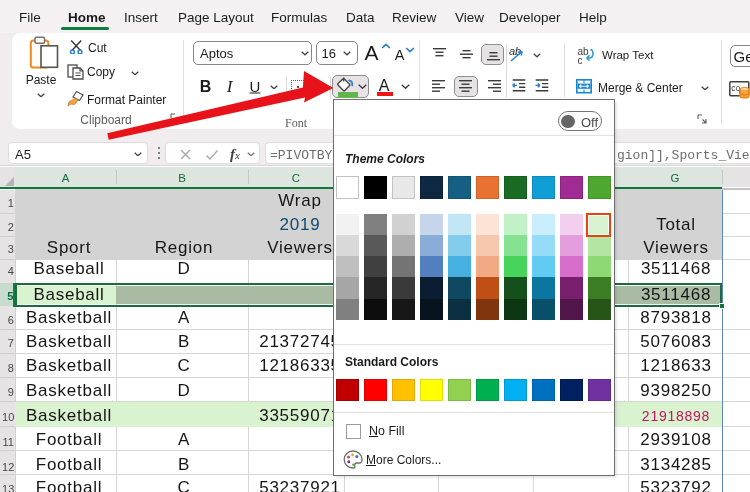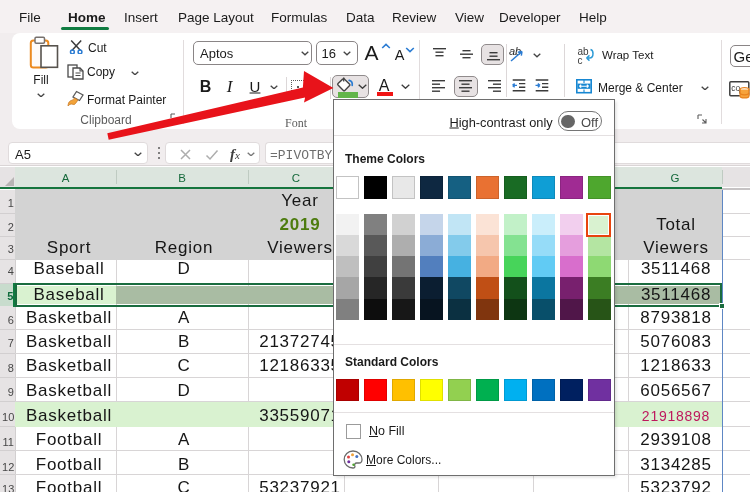--- a/index.html
+++ b/index.html
@@ -21,21 +21,21 @@
 <div style="left:0px;top:33px;width:750px;height:109px;background:#F1EDEE;"></div>
 <div style="left:12px;top:33px;width:738px;height:96px;background:#FFFFFF;border-radius:8px 0 0 8px;"></div>
 <div style="left:182.5px;top:40px;width:1px;height:84px;background:#E1DCDD;"></div>
 <div style="left:419px;top:40px;width:1px;height:84px;background:#E1DCDD;"></div>
 <div style="left:720.5px;top:40px;width:1px;height:84px;background:#E1DCDD;"></div>
 <svg style="left:28.5px;top:36px" width="30" height="34" viewBox="0 0 30 34">
 <rect x="1.8" y="4.5" width="17.5" height="27" rx="2.5" fill="#FEFBF8" stroke="#EC8B20" stroke-width="2"></rect>
 <rect x="6" y="1.2" width="9.5" height="6" rx="1.2" fill="#FDFDFD" stroke="#77716E" stroke-width="1.5"></rect>
 <rect x="12" y="9.8" width="16.5" height="21.5" fill="#fff" stroke="#57534E" stroke-width="1.6"></rect>
 </svg>
-<div style="left:41px;top:80px;transform:translate(-50%,-50%);font-size:12px;color:#1b1b1b;font-weight:400;white-space:nowrap;">Fill</div>
+<div style="left:41px;top:80px;transform:translate(-50%,-50%);font-size:12px;color:#1b1b1b;font-weight:400;white-space:nowrap;">Paste</div>
 <svg style="left:37.0px;top:92.75px" width="8" height="4.5" viewBox="0 0 8 4.5">
       <path d="M0.7 0.7 L4.0 3.8 L7.3 0.7" fill="none" stroke="#444" stroke-width="1.3"></path>
     </svg>
 <svg style="left:69px;top:40px" width="15" height="14" viewBox="0 0 15 14">
 <path d="M2.2 0.5 L11.5 10.5 M12.2 0.5 L2.9 10.5" stroke="#3B3B3B" stroke-width="1.5" fill="none"></path>
 <circle cx="3.4" cy="12" r="1.9" fill="none" stroke="#2B7CD3" stroke-width="1.5"></circle>
 <circle cx="11" cy="12" r="1.9" fill="none" stroke="#2B7CD3" stroke-width="1.5"></circle>
 </svg>
 <div style="left:88px;top:48px;transform:translateY(-50%);font-size:12px;color:#1b1b1b;font-weight:400;white-space:nowrap;">Cut</div>
 <svg style="left:67px;top:64px" width="17" height="16" viewBox="0 0 17 16">
@@ -219,20 +219,21 @@
 <path d="M2 2 L11 11 M11 2 L2 11" stroke="#ADADAD" stroke-width="1.5" fill="none"></path>
     </svg>
 <svg style="left:205px;top:147.5px" width="14" height="13" viewBox="0 0 14 13">
 <path d="M1.5 7.5 L5 11 L12.5 2.5" stroke="#ADADAD" stroke-width="1.5" fill="none"></path>
     </svg>
 <div style="left:235px;top:153.5px;transform:translate(-50%,-50%);font-size:15px;color:#3f3f3f;font-weight:400;white-space:nowrap;"><span style="font-family:'Liberation Serif',serif;font-style:italic;font-weight:600">f</span><span style="font-family:'Liberation Serif',serif;font-style:italic;font-size:11px">x</span></div>
 <svg style="left:247.0px;top:151.75px" width="8" height="4.5" viewBox="0 0 8 4.5">
       <path d="M0.7 0.7 L4.0 3.8 L7.3 0.7" fill="none" stroke="#777" stroke-width="1.3"></path>
     </svg>
 <div style="left:270px;top:154.5px;transform:translateY(-50%);font-size:13px;color:#6e6e6e;font-weight:400;white-space:nowrap;font-family:Liberation Mono,monospace;">=PIVOTBY(Sports_Vi</div>
+<div style="left:617px;top:154.5px;transform:translateY(-50%);font-size:13px;color:#6e6e6e;font-weight:400;white-space:nowrap;font-family:Liberation Mono,monospace;">gion]],Sports_Vie</div>
 <div style="left:0px;top:164.5px;width:750px;height:1.5px;background:#DAD5D6;"></div>
 <div style="left:0px;top:190.0px;width:750px;height:302.0px;background:#fff;"></div>
 <div style="left:0px;top:166.5px;width:750px;height:20.0px;background:#E6E3E4;"></div>
 <div style="left:15px;top:166.5px;width:707px;height:20.0px;background:#DCE5DE;"></div>
 <svg style="left:5px;top:177px" width="9" height="9" viewBox="0 0 9 9">
       <path d="M9 0 V9 H0 Z" fill="#B7B4B4"></path>
     </svg>
 <div style="left:65.5px;top:178.0px;transform:translate(-50%,-50%);font-size:11.5px;color:#15693B;font-weight:400;white-space:nowrap;">A</div>
 <div style="left:182px;top:178.0px;transform:translate(-50%,-50%);font-size:11.5px;color:#15693B;font-weight:400;white-space:nowrap;">B</div>
 <div style="left:296px;top:178.0px;transform:translate(-50%,-50%);font-size:11.5px;color:#15693B;font-weight:400;white-space:nowrap;">C</div>
@@ -291,22 +292,22 @@
 <div style="left:15px;top:188.5px;width:707px;height:71.0px;background:#D3D3D3;"></div>
 <div style="left:15px;top:402.2px;width:707px;height:24.400000000000034px;background:#D9F2D0;"></div>
 <div style="left:17px;top:285.5px;width:99px;height:18.0px;background:#D9F2D0;"></div>
 <div style="left:116px;top:285.5px;width:604px;height:18.0px;background:#A9BCA3;"></div>
 <div style="left:721.5px;top:190.0px;width:1.8px;height:302.0px;background:#5E87C4;"></div>
 <div style="left:15px;top:283.0px;width:707px;height:2px;background:#1A6C3F;"></div>
 <div style="left:15px;top:304.5px;width:707px;height:2px;background:#1A6C3F;"></div>
 <div style="left:15px;top:283.0px;width:2px;height:23.5px;background:#1A6C3F;"></div>
 <div style="left:720px;top:283.0px;width:2px;height:23.5px;background:#1A6C3F;"></div>
 <div style="left:718.5px;top:303.0px;width:6px;height:6px;background:#1A6C3F;border:1px solid #fff;"></div>
-<div style="left:300px;top:201px;transform:translate(-50%,-50%);font-size:17px;color:#161616;font-weight:400;white-space:nowrap;letter-spacing:0.75px;">Year</div>
-<div style="left:300px;top:225px;transform:translate(-50%,-50%);font-size:17px;color:#4d7c0f;font-weight:700;white-space:nowrap;letter-spacing:0.75px;">2019</div>
+<div style="left:300px;top:201px;transform:translate(-50%,-50%);font-size:17px;color:#161616;font-weight:400;white-space:nowrap;letter-spacing:0.75px;">Wrap</div>
+<div style="left:300px;top:225px;transform:translate(-50%,-50%);font-size:17px;color:#0c4a6e;font-weight:400;white-space:nowrap;letter-spacing:0.75px;">2019</div>
 <div style="left:676px;top:225px;transform:translate(-50%,-50%);font-size:17px;color:#161616;font-weight:400;white-space:nowrap;letter-spacing:0.75px;">Total</div>
 <div style="left:69px;top:247.5px;transform:translate(-50%,-50%);font-size:17px;color:#161616;font-weight:400;white-space:nowrap;letter-spacing:0.75px;">Sport</div>
 <div style="left:184px;top:247.5px;transform:translate(-50%,-50%);font-size:17px;color:#161616;font-weight:400;white-space:nowrap;letter-spacing:0.75px;">Region</div>
 <div style="left:300px;top:247.5px;transform:translate(-50%,-50%);font-size:17px;color:#161616;font-weight:400;white-space:nowrap;letter-spacing:0.75px;">Viewers</div>
 <div style="left:676px;top:247.5px;transform:translate(-50%,-50%);font-size:17px;color:#161616;font-weight:400;white-space:nowrap;letter-spacing:0.75px;">Viewers</div>
 <div style="left:69px;top:269px;transform:translate(-50%,-50%);font-size:17px;color:#161616;font-weight:400;white-space:nowrap;letter-spacing:0.75px;">Baseball</div>
 <div style="left:184px;top:269px;transform:translate(-50%,-50%);font-size:17px;color:#161616;font-weight:400;white-space:nowrap;letter-spacing:0.75px;">D</div>
 <div style="left:676px;top:269px;transform:translate(-50%,-50%);font-size:17px;color:#161616;font-weight:400;white-space:nowrap;letter-spacing:0.75px;">3511468</div>
 <div style="left:69px;top:294.5px;transform:translate(-50%,-50%);font-size:17px;color:#161616;font-weight:400;white-space:nowrap;letter-spacing:0.75px;">Baseball</div>
 <div style="left:676px;top:294.5px;transform:translate(-50%,-50%);font-size:17px;color:#161616;font-weight:400;white-space:nowrap;letter-spacing:0.75px;">3511468</div>
@@ -316,41 +317,40 @@
 <div style="left:69px;top:341.8px;transform:translate(-50%,-50%);font-size:17px;color:#161616;font-weight:400;white-space:nowrap;letter-spacing:0.75px;">Basketball</div>
 <div style="left:184px;top:341.8px;transform:translate(-50%,-50%);font-size:17px;color:#161616;font-weight:400;white-space:nowrap;letter-spacing:0.75px;">B</div>
 <div style="left:300px;top:341.8px;transform:translate(-50%,-50%);font-size:17px;color:#161616;font-weight:400;white-space:nowrap;letter-spacing:0.75px;">21372745</div>
 <div style="left:676px;top:341.8px;transform:translate(-50%,-50%);font-size:17px;color:#161616;font-weight:400;white-space:nowrap;letter-spacing:0.75px;">5076083</div>
 <div style="left:69px;top:366px;transform:translate(-50%,-50%);font-size:17px;color:#161616;font-weight:400;white-space:nowrap;letter-spacing:0.75px;">Basketball</div>
 <div style="left:184px;top:366px;transform:translate(-50%,-50%);font-size:17px;color:#161616;font-weight:400;white-space:nowrap;letter-spacing:0.75px;">C</div>
 <div style="left:300px;top:366px;transform:translate(-50%,-50%);font-size:17px;color:#161616;font-weight:400;white-space:nowrap;letter-spacing:0.75px;">12186335</div>
 <div style="left:676px;top:366px;transform:translate(-50%,-50%);font-size:17px;color:#161616;font-weight:400;white-space:nowrap;letter-spacing:0.75px;">1218633</div>
 <div style="left:69px;top:390.5px;transform:translate(-50%,-50%);font-size:17px;color:#161616;font-weight:400;white-space:nowrap;letter-spacing:0.75px;">Basketball</div>
 <div style="left:184px;top:390.5px;transform:translate(-50%,-50%);font-size:17px;color:#161616;font-weight:400;white-space:nowrap;letter-spacing:0.75px;">D</div>
-<div style="left:676px;top:390.5px;transform:translate(-50%,-50%);font-size:17px;color:#161616;font-weight:400;white-space:nowrap;letter-spacing:0.75px;">6056567</div>
+<div style="left:676px;top:390.5px;transform:translate(-50%,-50%);font-size:17px;color:#161616;font-weight:400;white-space:nowrap;letter-spacing:0.75px;">9398250</div>
 <div style="left:69px;top:415.5px;transform:translate(-50%,-50%);font-size:17px;color:#161616;font-weight:400;white-space:nowrap;letter-spacing:0.75px;">Basketball</div>
 <div style="left:300px;top:415.5px;transform:translate(-50%,-50%);font-size:17px;color:#161616;font-weight:400;white-space:nowrap;letter-spacing:0.75px;">33559071</div>
 <div style="left:676px;top:415.5px;transform:translate(-50%,-50%);font-size:14px;color:#be185d;font-weight:400;white-space:nowrap;letter-spacing:0.75px;">21918898</div>
 <div style="left:69px;top:440px;transform:translate(-50%,-50%);font-size:17px;color:#161616;font-weight:400;white-space:nowrap;letter-spacing:0.75px;">Football</div>
 <div style="left:184px;top:440px;transform:translate(-50%,-50%);font-size:17px;color:#161616;font-weight:400;white-space:nowrap;letter-spacing:0.75px;">A</div>
 <div style="left:676px;top:440px;transform:translate(-50%,-50%);font-size:17px;color:#161616;font-weight:400;white-space:nowrap;letter-spacing:0.75px;">2939108</div>
 <div style="left:69px;top:465px;transform:translate(-50%,-50%);font-size:17px;color:#161616;font-weight:400;white-space:nowrap;letter-spacing:0.75px;">Football</div>
 <div style="left:184px;top:465px;transform:translate(-50%,-50%);font-size:17px;color:#161616;font-weight:400;white-space:nowrap;letter-spacing:0.75px;">B</div>
 <div style="left:676px;top:465px;transform:translate(-50%,-50%);font-size:17px;color:#161616;font-weight:400;white-space:nowrap;letter-spacing:0.75px;">3134285</div>
 <div style="left:69px;top:487.5px;transform:translate(-50%,-50%);font-size:17px;color:#161616;font-weight:400;white-space:nowrap;letter-spacing:0.75px;">Football</div>
 <div style="left:184px;top:487.5px;transform:translate(-50%,-50%);font-size:17px;color:#161616;font-weight:400;white-space:nowrap;letter-spacing:0.75px;">C</div>
 <div style="left:300px;top:487.5px;transform:translate(-50%,-50%);font-size:17px;color:#161616;font-weight:400;white-space:nowrap;letter-spacing:0.75px;">53237921</div>
 <div style="left:676px;top:487.5px;transform:translate(-50%,-50%);font-size:17px;color:#161616;font-weight:400;white-space:nowrap;letter-spacing:0.75px;">5323792</div>
 <div style="left:333px;top:98.5px;width:282px;height:377px;background:#fff;border:1px solid #6E6E6E;box-shadow:1.5px 1.5px 3px rgba(0,0,0,0.12);"></div>
-<div style="left:449.5px;top:121.5px;transform:translateY(-50%);font-size:12.8px;color:#1b1b1b;white-space:nowrap;"><span style="text-decoration:underline">H</span>igh-contrast only</div>
 <div style="left:557.5px;top:111px;width:44.5px;height:20px;border:1.2px solid #757575;border-radius:10px;background:#fff;"></div>
 <div style="left:561px;top:114.8px;width:13.5px;height:13.5px;border-radius:50%;background:#666666;"></div>
 <div style="left:581px;top:121.5px;transform:translateY(-50%);font-size:13px;color:#4a4a4a;font-weight:400;white-space:nowrap;">Off</div>
 <div style="left:334px;top:134.5px;width:280px;height:1px;background:#E4E0E1;"></div>
-<div style="left:345px;top:158.5px;transform:translateY(-50%);font-size:12px;color:#1b1b1b;font-weight:700;white-space:nowrap;">Theme Colors</div>
+<div style="left:345px;top:158.5px;transform:translateY(-50%);font-size:12px;color:#1b1b1b;font-weight:700;white-space:nowrap;font-style:italic;">Theme Colors</div>
 <div style="left:336.2px;top:176px;width:23px;height:22.5px;background:#FFFFFF;border:1px solid #C3C3C3;"></div>
 <div style="left:364.1px;top:176px;width:23px;height:22.5px;background:#000000;border:1px solid rgba(0,0,0,0.12);"></div>
 <div style="left:392.1px;top:176px;width:23px;height:22.5px;background:#E8E8E8;border:1px solid #C3C3C3;"></div>
 <div style="left:420.0px;top:176px;width:23px;height:22.5px;background:#0E2841;border:1px solid rgba(0,0,0,0.12);"></div>
 <div style="left:448.0px;top:176px;width:23px;height:22.5px;background:#156082;border:1px solid rgba(0,0,0,0.12);"></div>
 <div style="left:475.9px;top:176px;width:23px;height:22.5px;background:#E97132;border:1px solid rgba(0,0,0,0.12);"></div>
 <div style="left:503.9px;top:176px;width:23px;height:22.5px;background:#196B24;border:1px solid rgba(0,0,0,0.12);"></div>
 <div style="left:531.9px;top:176px;width:23px;height:22.5px;background:#0F9ED5;border:1px solid rgba(0,0,0,0.12);"></div>
 <div style="left:559.8px;top:176px;width:23px;height:22.5px;background:#A02B93;border:1px solid rgba(0,0,0,0.12);"></div>
 <div style="left:587.8px;top:176px;width:23px;height:22.5px;background:#4EA72E;border:1px solid rgba(0,0,0,0.12);"></div>

